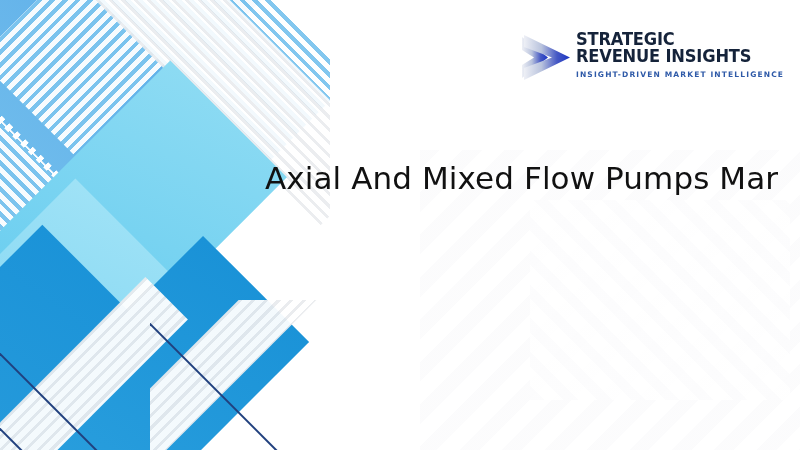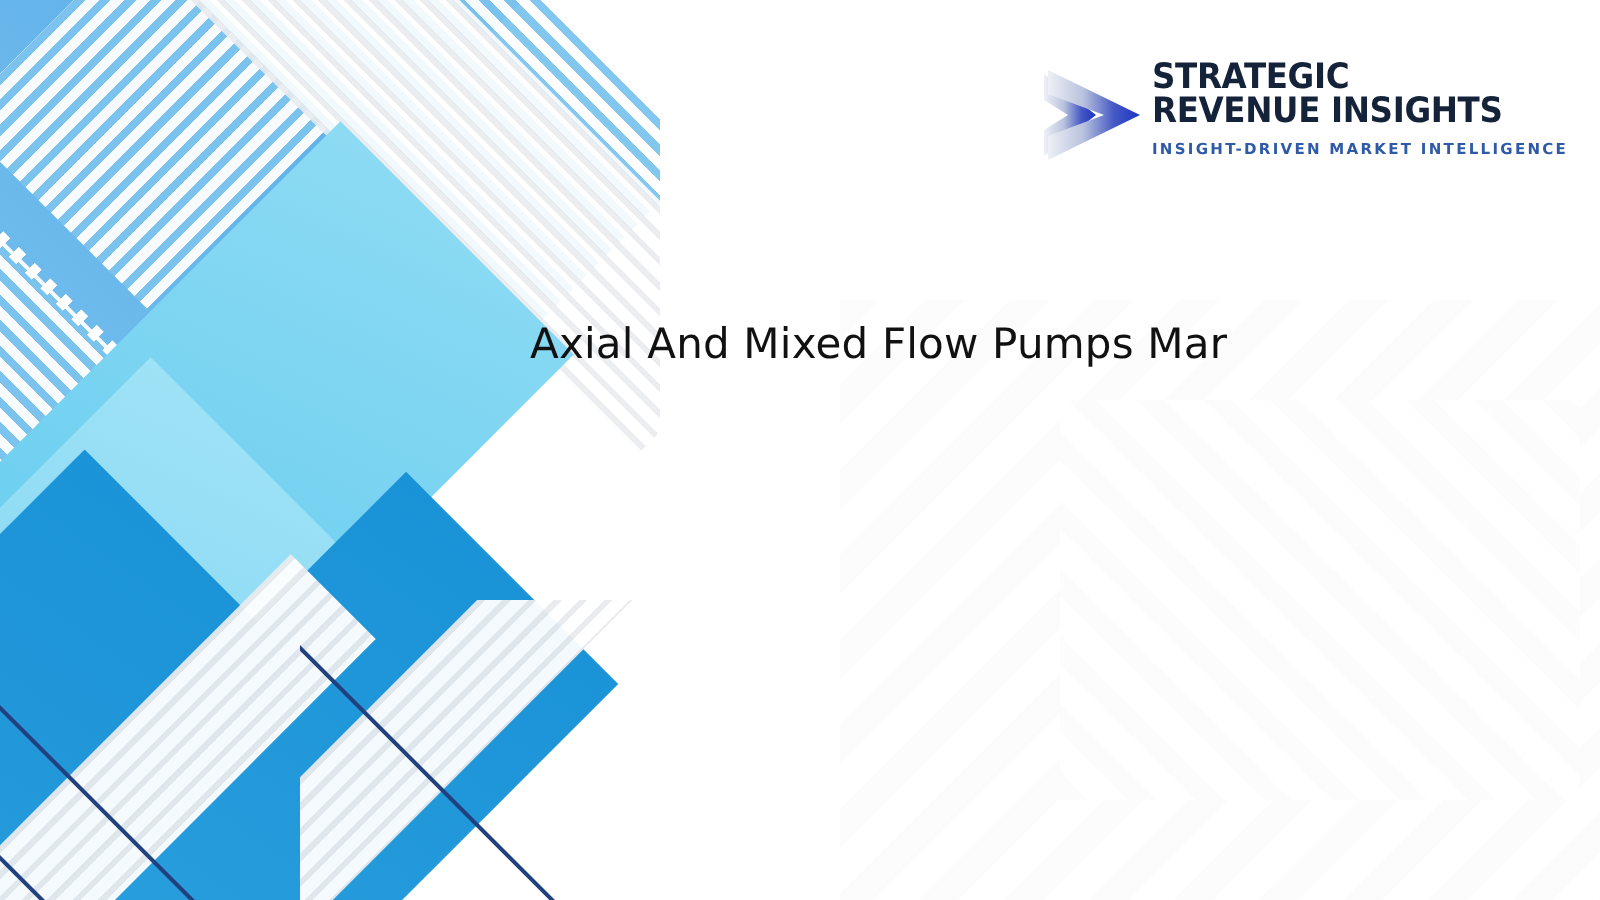--- a/index.html
+++ b/index.html
@@ -44,21 +44,21 @@
     transform:scaleX(.93);transform-origin:left center;}
   .l1{margin-top:4px;}
   .tagline{
     font-family:"DejaVu Sans","Liberation Sans",sans-serif;
     font-size:7.6px;color:#2f5aa8;letter-spacing:1.15px;
     margin-top:5px;white-space:nowrap;font-weight:600;
     transform:scaleX(.99);transform-origin:left center;}
 
   
   .title{position:absolute;left:265px;top:160px;
-    font-size:21px;color:#111111;white-space:nowrap;
+    font-size:31px;color:#111111;white-space:nowrap;
     font-family:"DejaVu Sans","Liberation Sans",sans-serif;
     letter-spacing:.1px;}
   .email{position:absolute;left:332px;top:392px;
     font-size:24px;color:#111111;white-space:nowrap;
     font-family:"DejaVu Sans","Liberation Sans",sans-serif;
     letter-spacing:-.1px;}
 </style>
 </head>
 <body>
 

